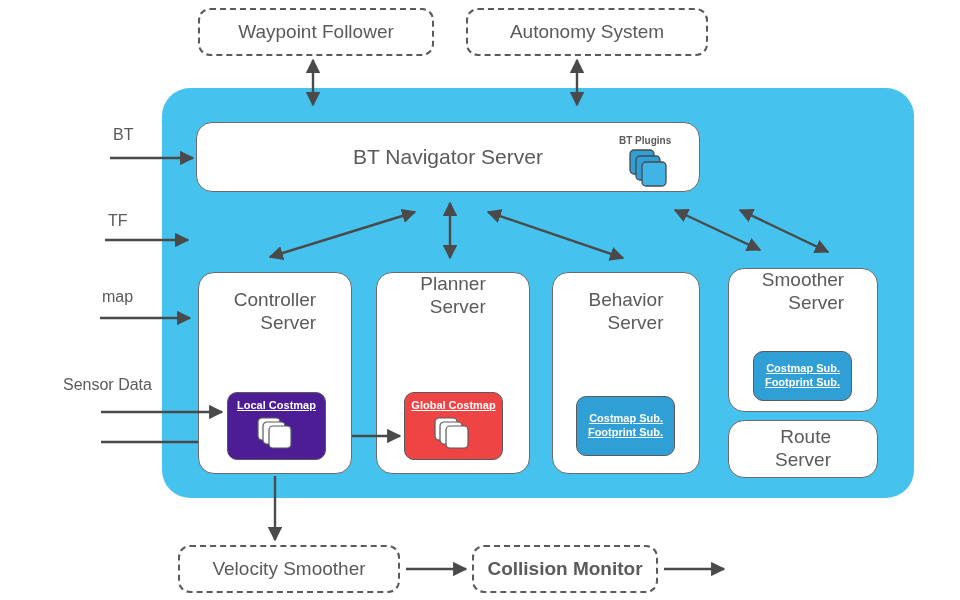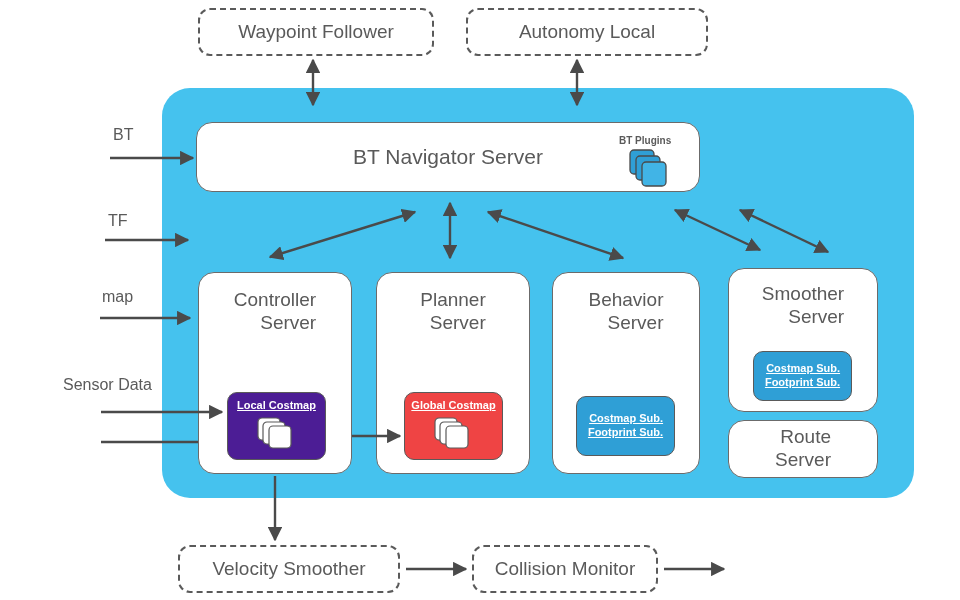--- a/index.html
+++ b/index.html
@@ -133,28 +133,28 @@
 
 <div id="stage">
 
   <div id="blue-panel" style="left: 162px; top: 88px; width: 752px; height: 410px; background: rgb(69, 194, 238);"></div>
 
   <div class="node dashed-box" style="left:198px; top:8px; width:236px; height:48px;">
     <span>Waypoint Follower</span>
   </div>
 
   <div class="node dashed-box" style="left:466px; top:8px; width:242px; height:48px;">
-    <span>Autonomy Local</span>
+    <span>Autonomy System</span>
   </div>
 
   <div class="node dashed-box" style="left:178px; top:545px; width:222px; height:48px;">
     <span>Velocity Smoother</span>
   </div>
 
-  <div class="node dashed-box" style="left:472px; top:545px; width:186px; height:48px;">
+  <div class="node dashed-box" style="left:472px; top:545px; width:186px; height:48px;font-weight:bold;">
     <span>Collision Monitor</span>
   </div>
 
 
   <div class="node server-card" style="left:196px; top:122px; width:504px; height:70px; justify-content:center;">
     <span class="server-title" style="font-size:21px;">BT Navigator Server</span>
   </div>
   <div class="bt-plugins-label" style="left:619px; top:135px;">BT Plugins</div>
 
   <svg class="overlay" aria-hidden="true">
@@ -172,21 +172,21 @@
   </div>
   <div class="sub-box" style="left: 227px; top: 392px; width: 99px; height: 68px; padding-top: 6px; background: #4c1d95;">
     <span class="sub-label">Local Costmap</span>
     <svg class="stack-icon" width="40" height="34" viewBox="0 0 40 34" aria-hidden="true">
       <rect x="1" y="1" width="22" height="22" rx="4" fill="#ffffff" stroke="#5a5a5a" stroke-width="1.2"></rect>
       <rect x="6" y="5" width="22" height="22" rx="4" fill="#ffffff" stroke="#5a5a5a" stroke-width="1.2"></rect>
       <rect x="12" y="9" width="22" height="22" rx="4" fill="#ffffff" stroke="#5a5a5a" stroke-width="1.2"></rect>
     </svg>
   </div>
 
-  <div class="node server-card" style="left:376px; top:272px; width:154px; height:202px; justify-content:flex-start; padding-top:16px;">
+  <div class="node server-card" style="left:376px; top:272px; width:154px; height:202px; justify-content:flex-start; padding-top:0;">
     <span class="server-title">Planner
 Server</span>
   </div>
   <div class="sub-box" style="left: 404px; top: 392px; width: 99px; height: 68px; padding-top: 6px; background: #ef4444;">
     <span class="sub-label">Global Costmap</span>
     <svg class="stack-icon" width="40" height="34" viewBox="0 0 40 34" aria-hidden="true">
       <rect x="1" y="1" width="22" height="22" rx="4" fill="#ffffff" stroke="#5a5a5a" stroke-width="1.2"></rect>
       <rect x="6" y="5" width="22" height="22" rx="4" fill="#ffffff" stroke="#5a5a5a" stroke-width="1.2"></rect>
       <rect x="12" y="9" width="22" height="22" rx="4" fill="#ffffff" stroke="#5a5a5a" stroke-width="1.2"></rect>
     </svg>
@@ -194,21 +194,21 @@
 
   <div class="node server-card" style="left:552px; top:272px; width:148px; height:202px; justify-content:flex-start; padding-top:16px;">
     <span class="server-title">Behavior
 Server</span>
   </div>
   <div class="sub-box centered" style="left: 576px; top: 396px; width: 99px; height: 60px; background: rgb(47, 159, 214);">
     <span class="sub-label">Costmap Sub.
 Footprint Sub.</span>
   </div>
 
-  <div class="node server-card" style="left:728px; top:268px; width:150px; height:144px; justify-content:flex-start; padding-top:14px;">
+  <div class="node server-card" style="left:728px; top:268px; width:150px; height:144px; justify-content:flex-start; ">
     <span class="server-title">Smoother
 Server</span>
   </div>
   <div class="sub-box centered" style="left: 753px; top: 351px; width: 99px; height: 50px; background: rgb(47, 159, 214);">
     <span class="sub-label">Costmap Sub.
 Footprint Sub.</span>
   </div>
 
   <div class="node server-card" style="left:728px; top:420px; width:150px; height:58px; justify-content:center;">
     <span class="server-title">Route

